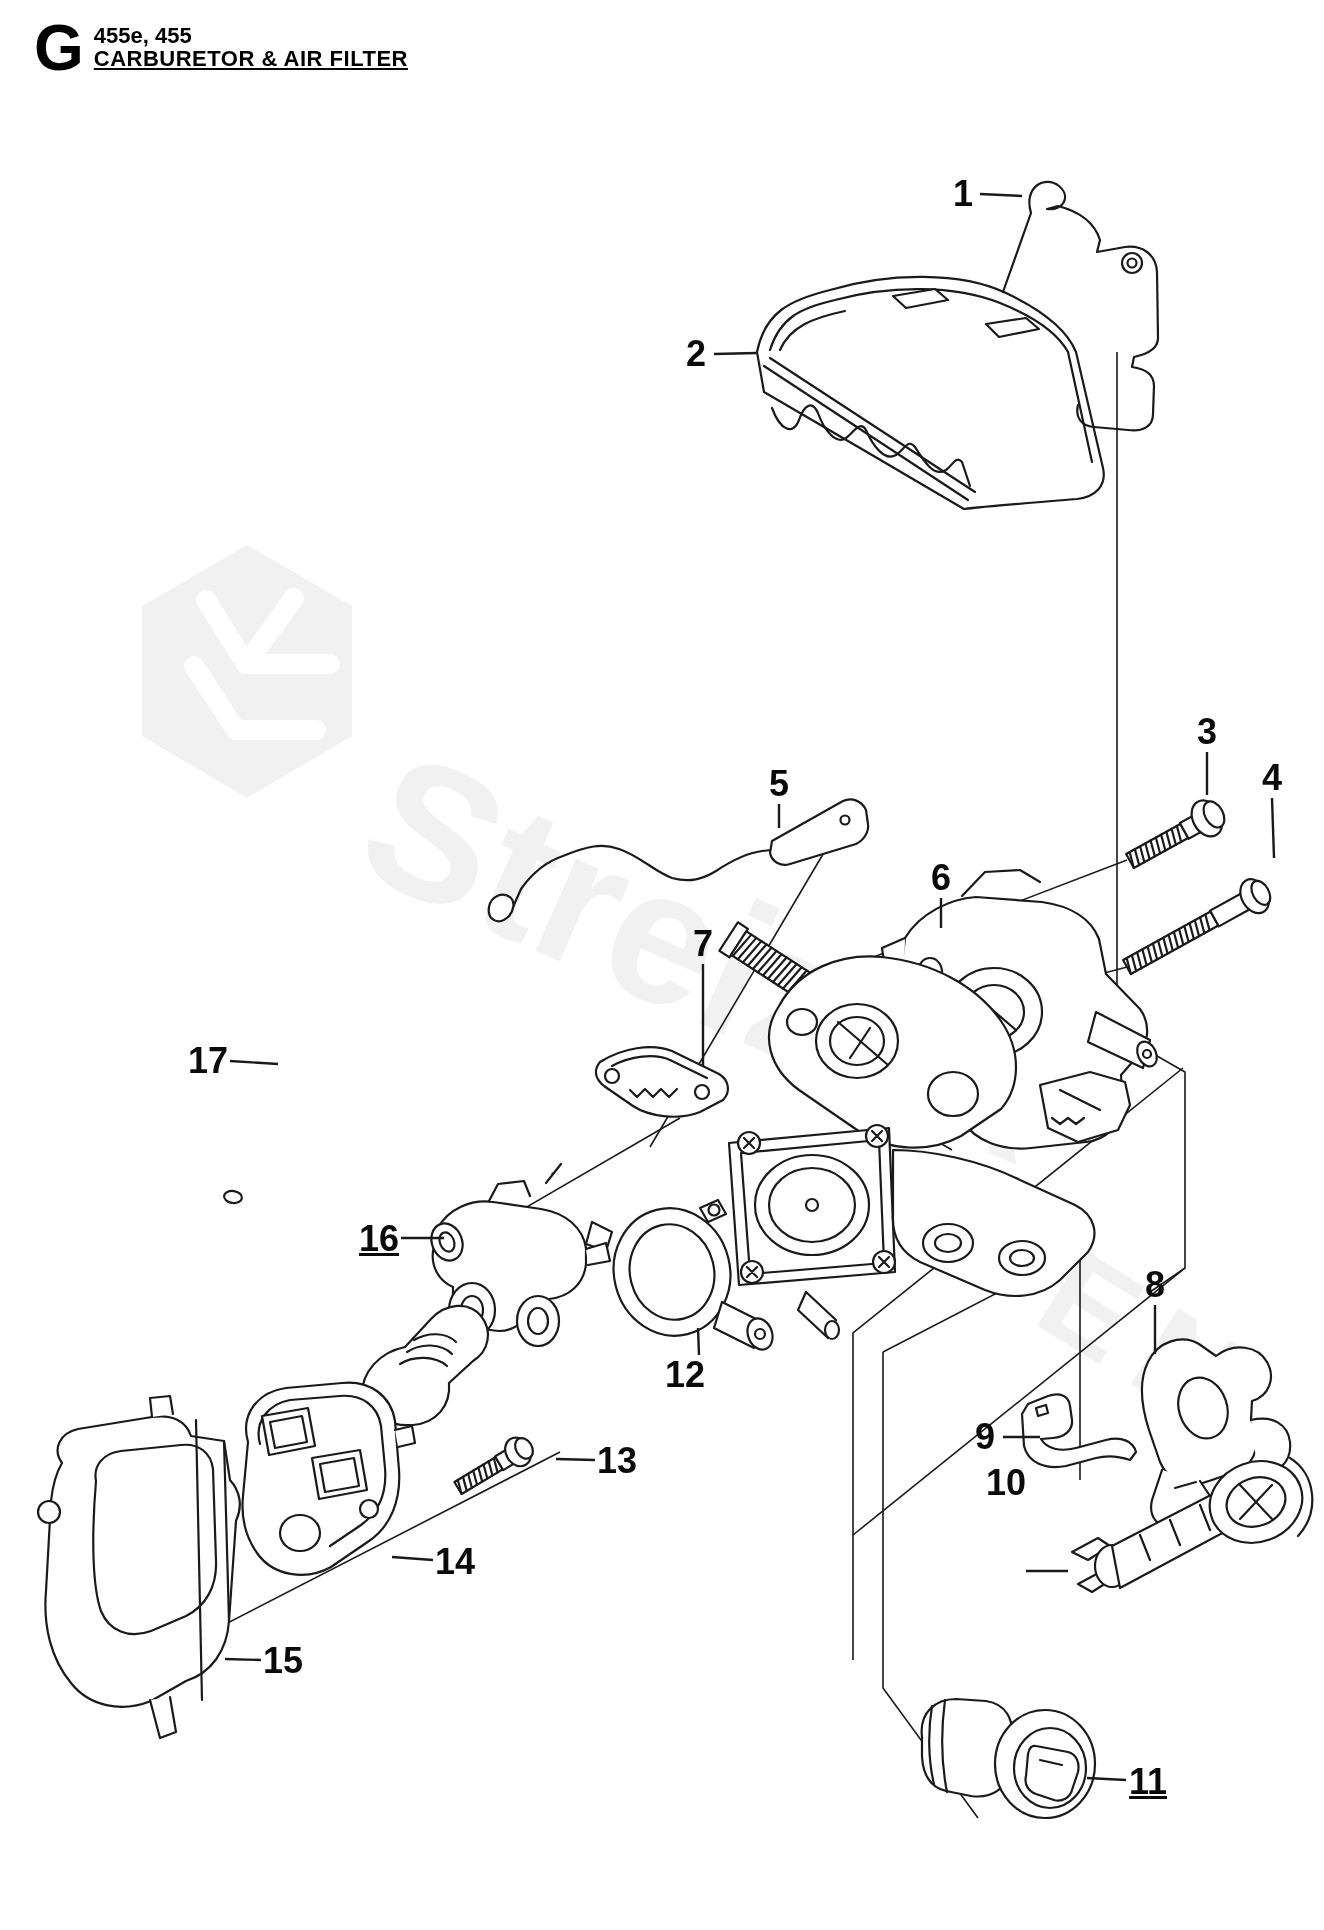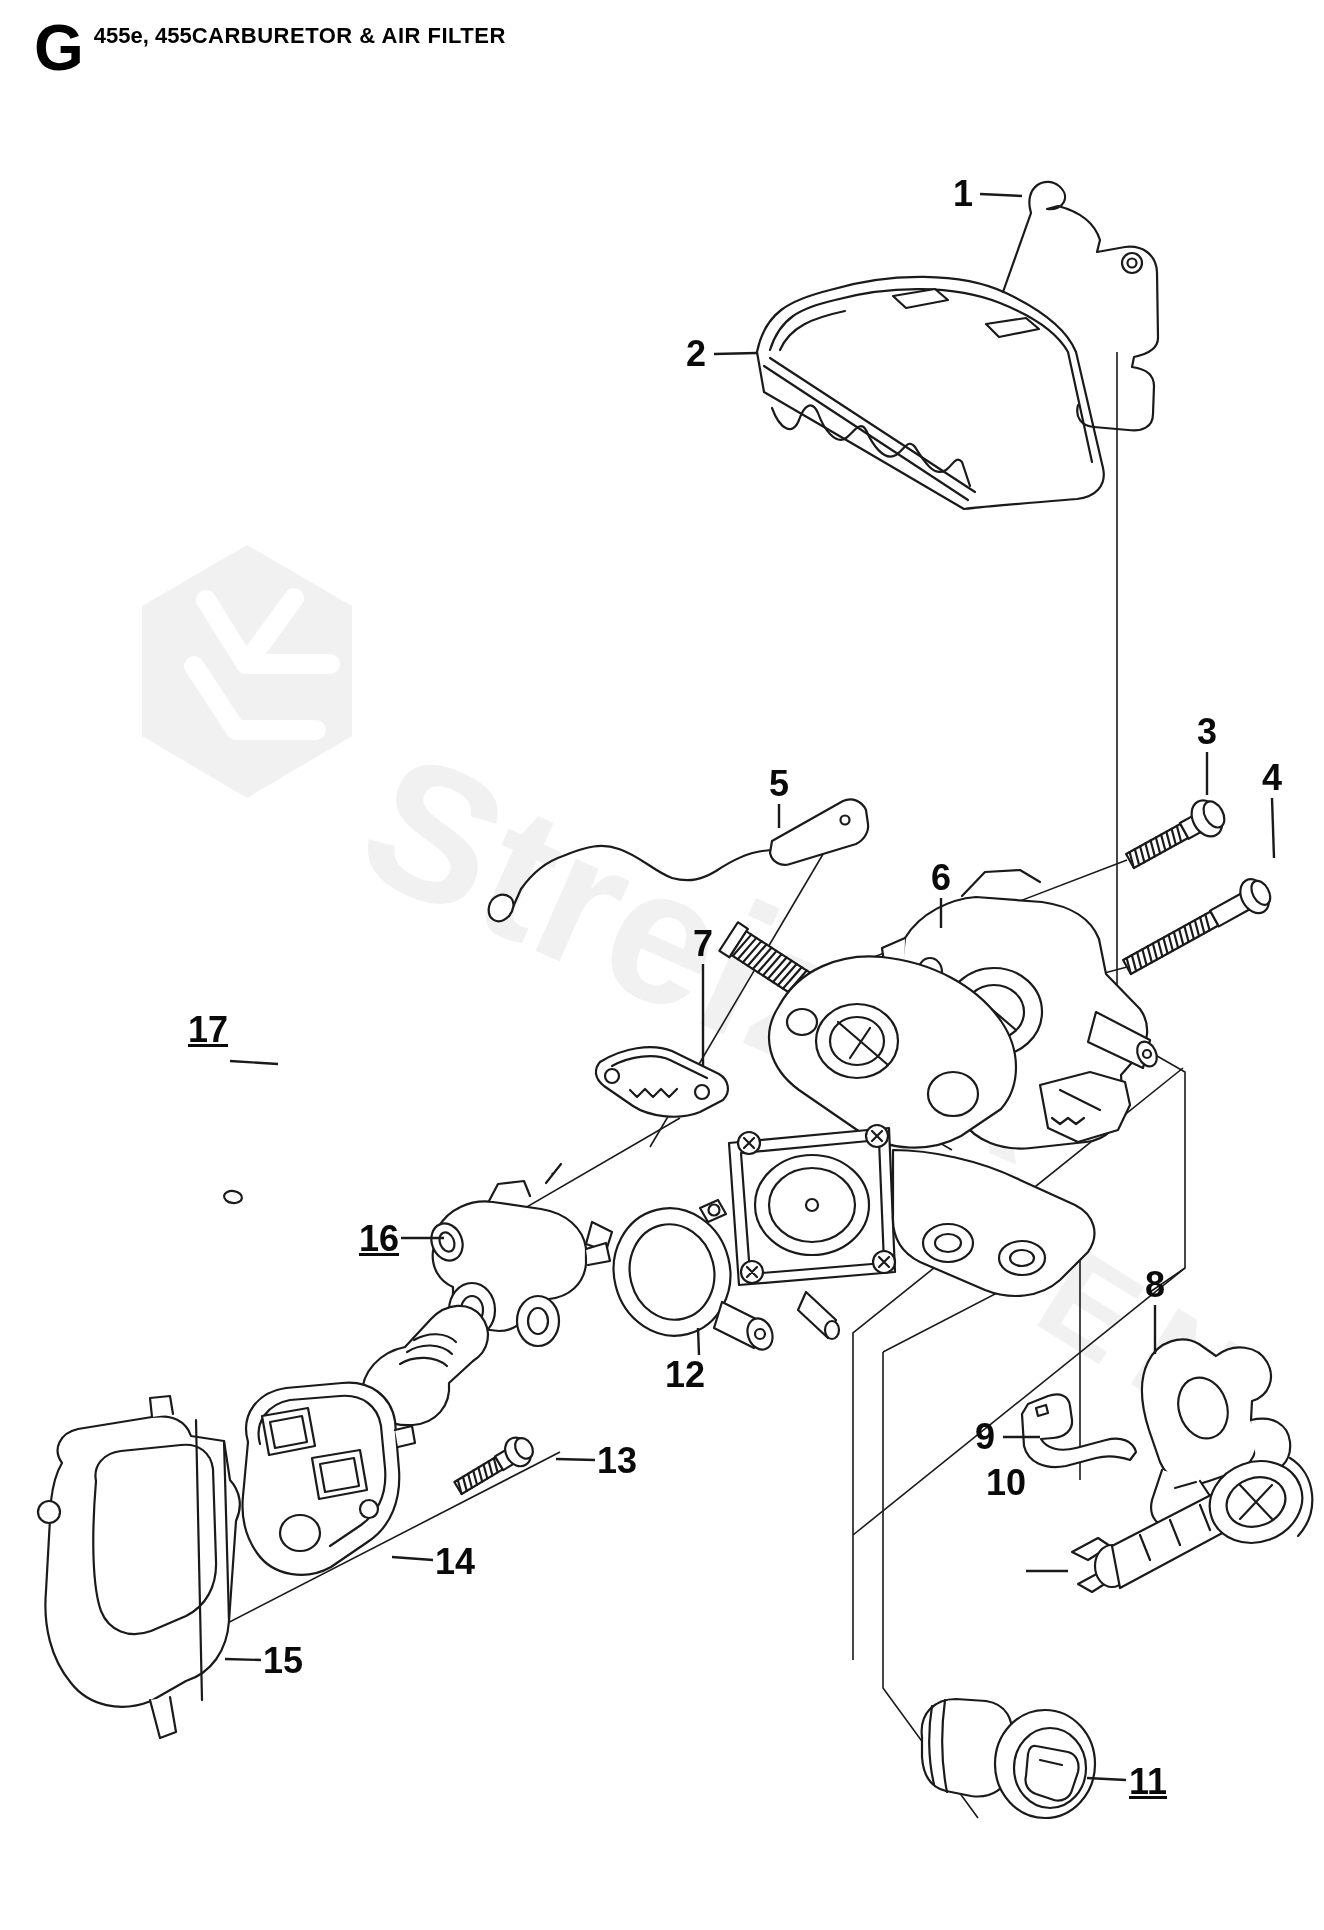--- a/index.html
+++ b/index.html
@@ -2,23 +2,23 @@
 <html><head>
 <meta charset="utf-8">
 <style>
   html,body{margin:0;padding:0;background:#e8e8e8;}
   .canvas{
     position:relative;width:1324px;height:1930px;background:#ffffff;
     overflow:hidden;font-family:"Liberation Sans",sans-serif;margin:0 auto;
   }
   .header{position:absolute;top:22px;left:34px;display:flex;gap:12px;align-items:flex-start;z-index:30;}
   .hdr-g{font-size:64px;font-weight:bold;line-height:0.82;color:#000;letter-spacing:-2px;}
-  .hdr-text{display:flex;flex-direction:row;padding-top:2px;}
+  .hdr-text{display:flex;flex-direction:column;padding-top:2px;}
   .hdr-models{font-size:22px;font-weight:bold;color:#000;line-height:1.05;}
-  .hdr-title{font-size:22px;font-weight:bold;color:#000;line-height:1.05;letter-spacing:0.5px;}
+  .hdr-title{font-size:22px;font-weight:bold;color:#000;line-height:1.05;letter-spacing:0.5px;text-decoration:underline;}
   svg.diagram{position:absolute;left:0;top:0;z-index:10;}
   .callout-layer{position:absolute;left:0;top:0;width:100%;height:100%;z-index:20;}
   .callout{
     position:absolute;transform:translate(-50%,-50%);
     font-family:"Liberation Sans",sans-serif;font-weight:bold;font-size:36px;color:#0a0a0a;
     line-height:1;user-select:none;
   }
   .ln{stroke:#1a1a1a;fill:none;stroke-width:2.2;stroke-linejoin:round;stroke-linecap:round;}
   .fw{fill:#ffffff;}
   .thin{stroke:#1a1a1a;fill:none;stroke-width:1.6;}
@@ -294,16 +294,16 @@
       <div class="callout" style="left: 703px; top: 944px;">7</div>
       <div class="callout" style="left: 1155px; top: 1285px;">8</div>
       <div class="callout" style="left: 985px; top: 1437px;">9</div>
       <div class="callout" style="left: 1006px; top: 1483px;">10</div>
       <div class="callout" style="left: 1148px; top: 1782px; text-decoration: underline;">11</div>
       <div class="callout" style="left: 685px; top: 1375px;">12</div>
       <div class="callout" style="left: 617px; top: 1461px; text-align: center;">13</div>
       <div class="callout" style="left: 455px; top: 1562px;">14</div>
       <div class="callout" style="left: 283px; top: 1661px;">15</div>
       <div class="callout" style="left: 379px; top: 1239px; text-decoration: underline;">16</div>
-      <div class="callout" style="left: 208px; top: 1030px; text-decoration: underline;">17</div>
+      <div class="callout" style="left: 208px; top: 1061px;">17</div>
     </div>
 
 </div>
 
 </body></html>

